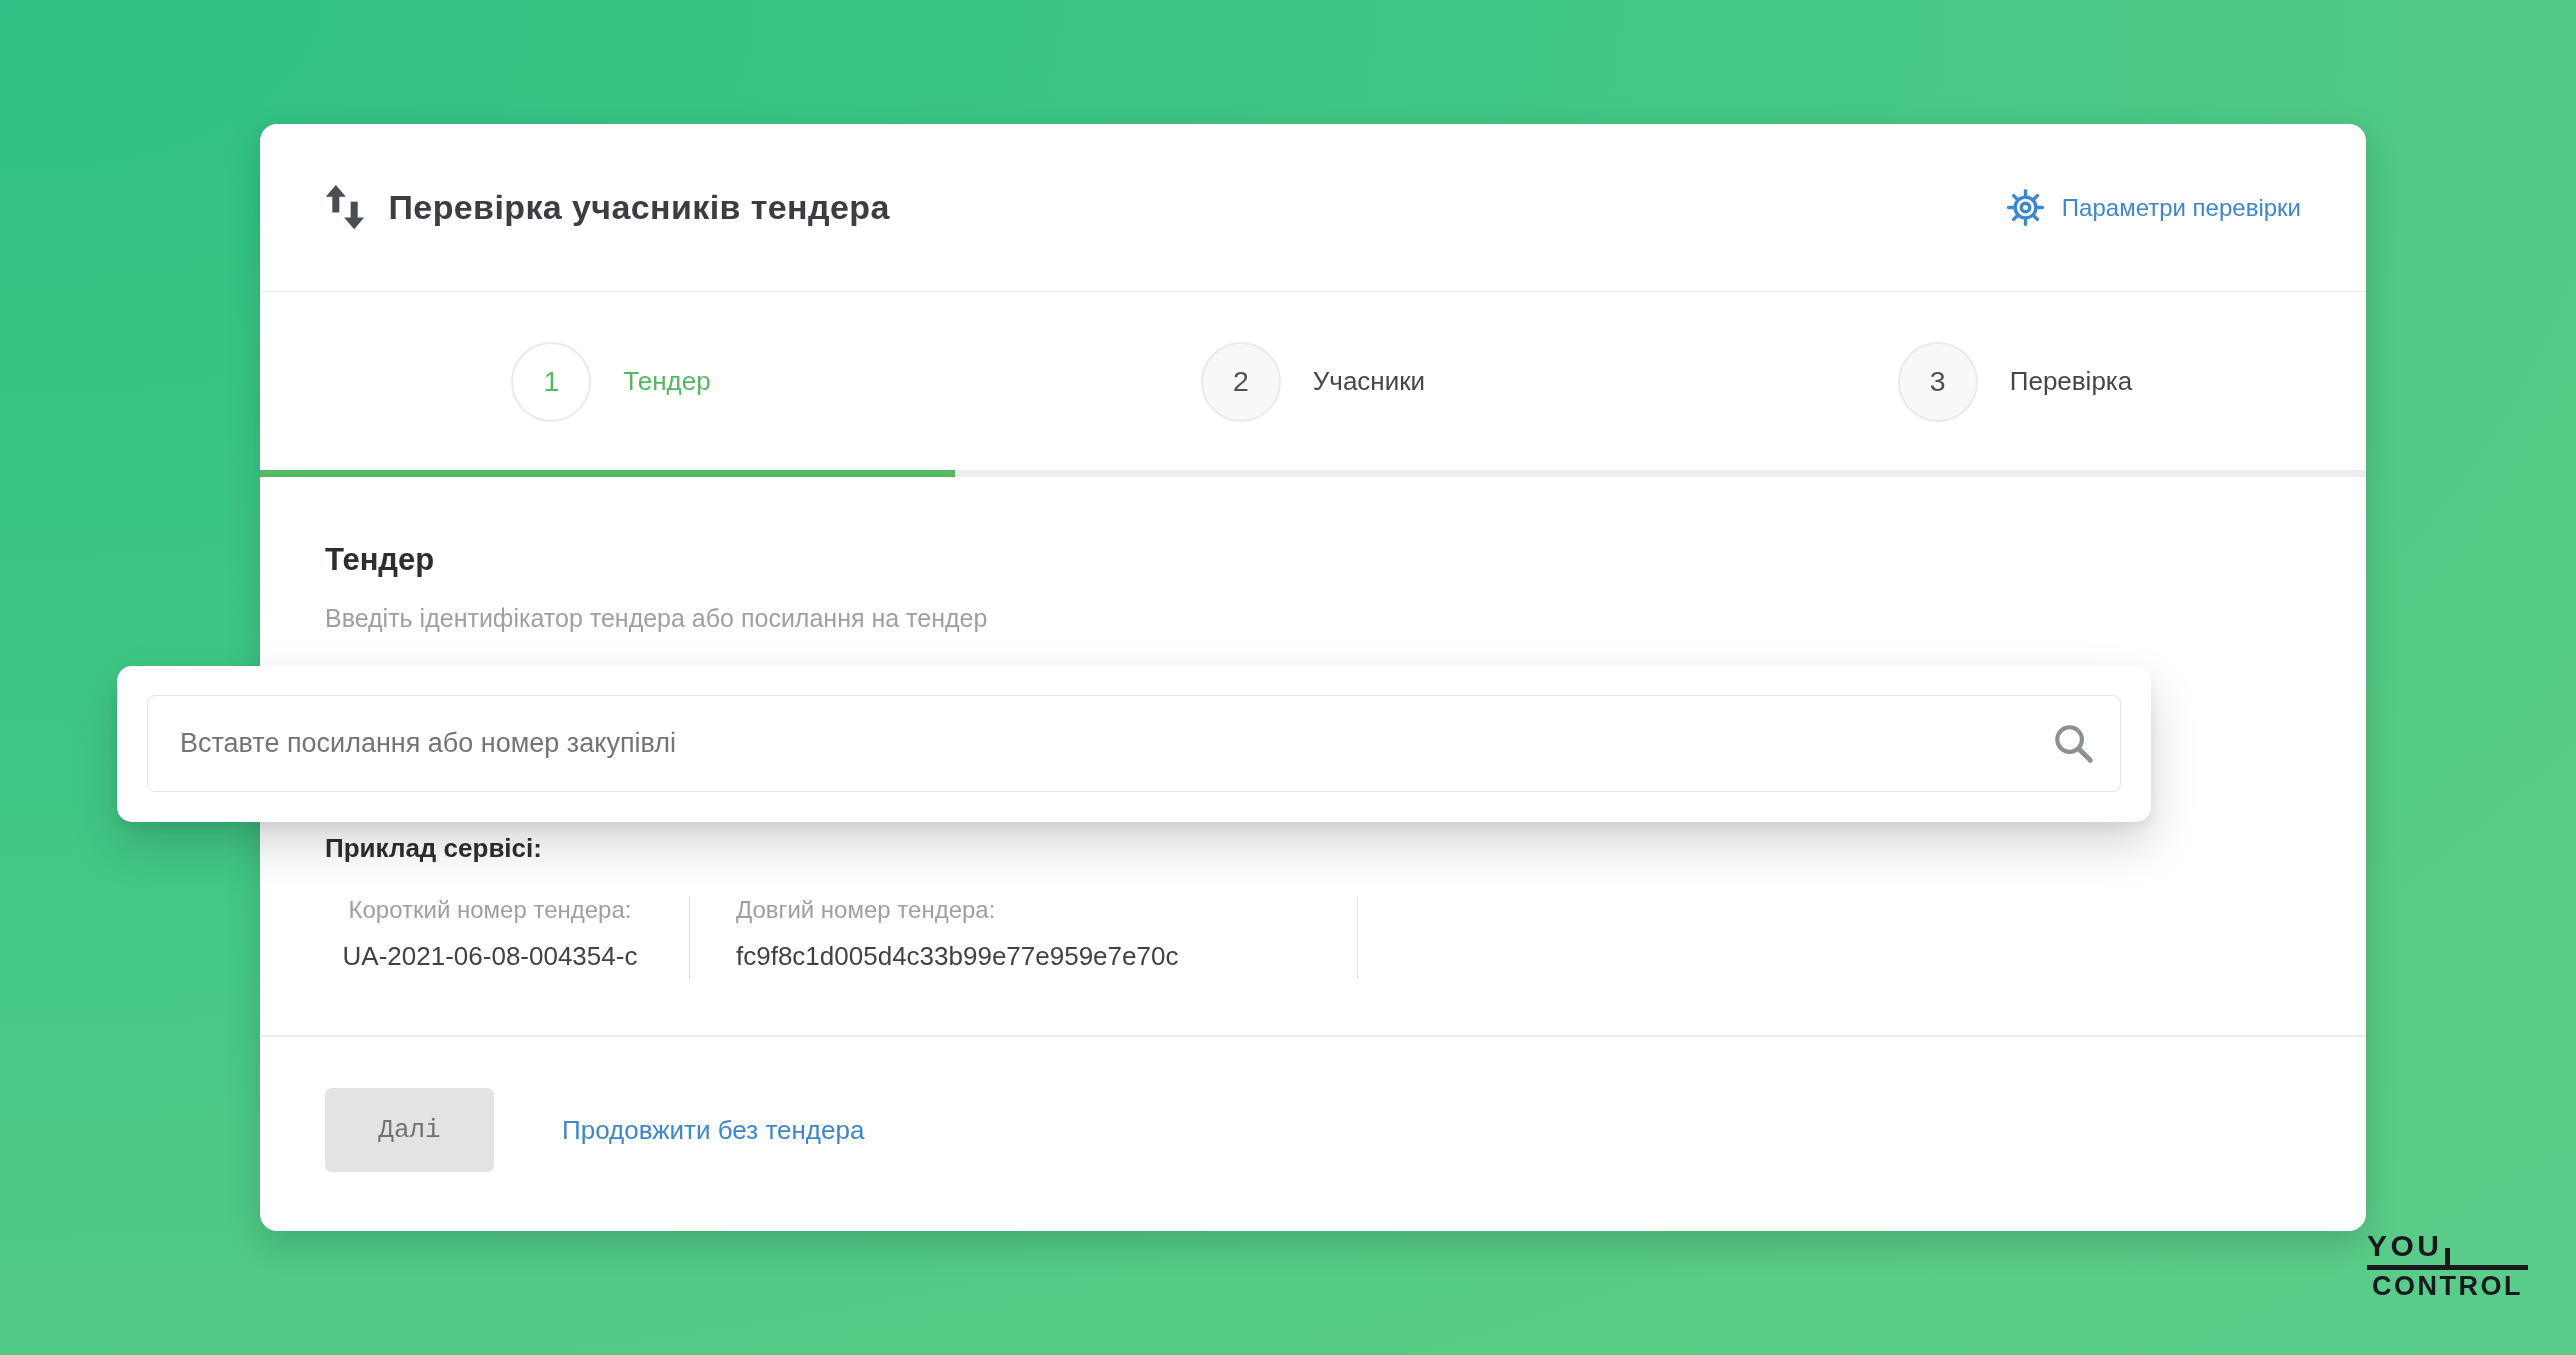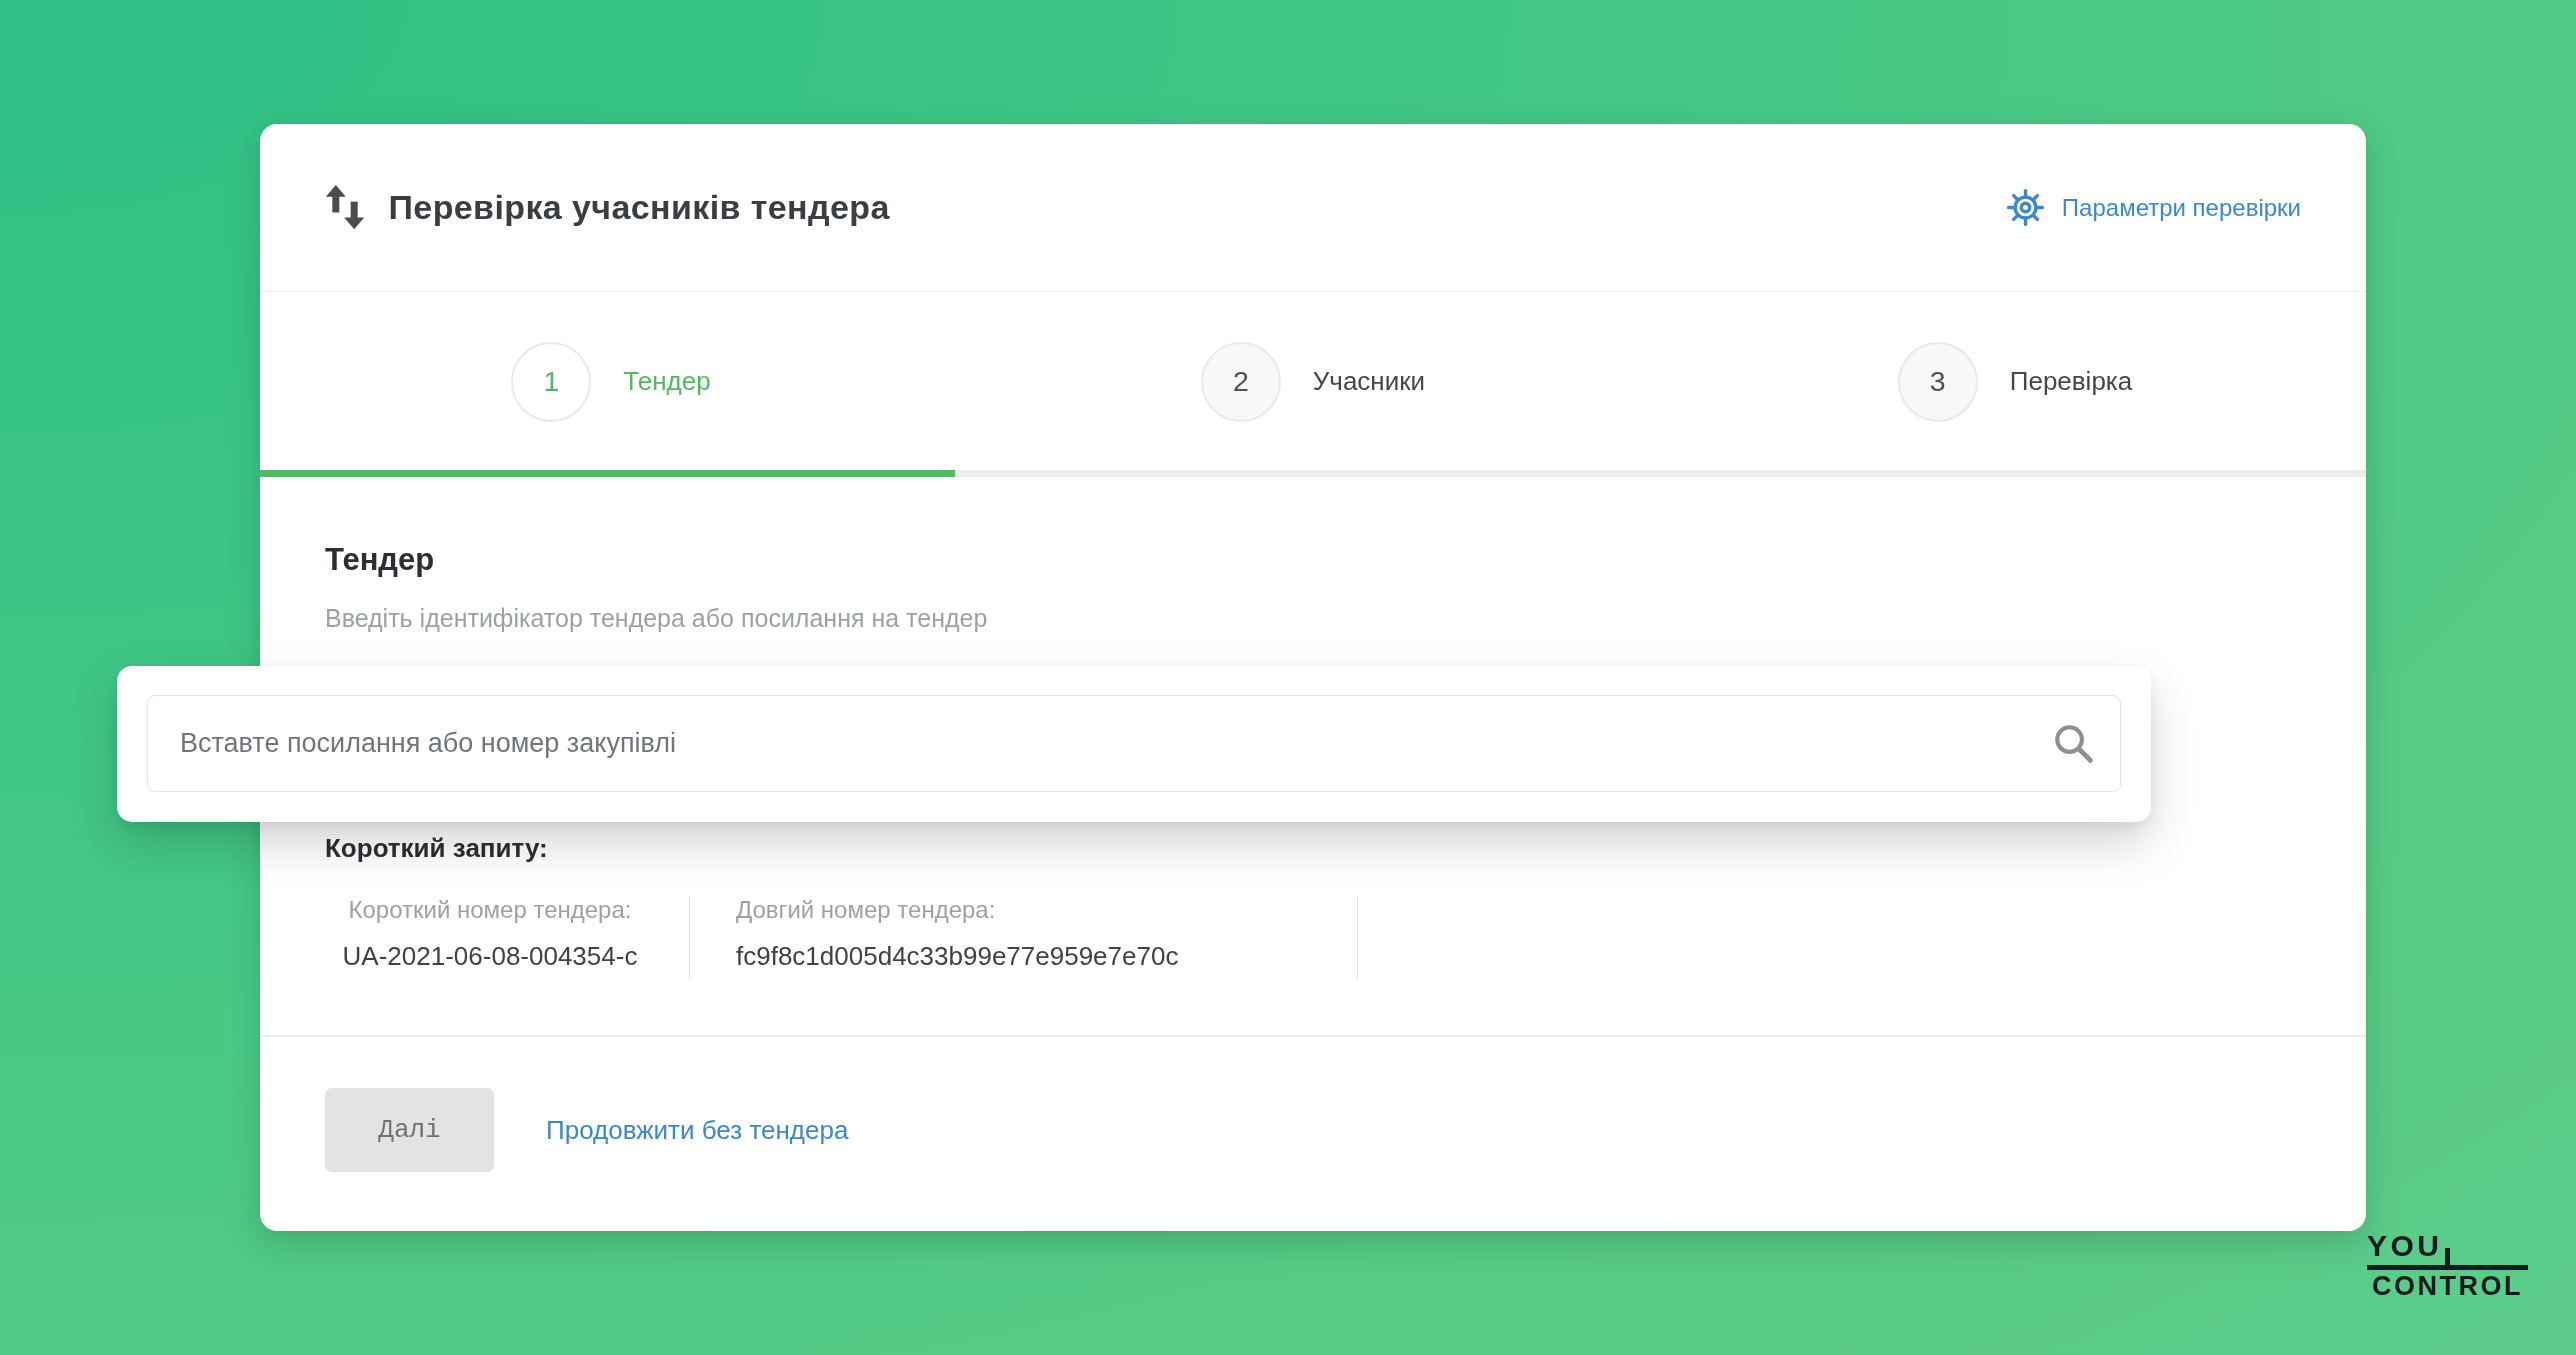--- a/index.html
+++ b/index.html
@@ -61,21 +61,21 @@
   .col-2{width:668px;border-right:1.7px solid #e2e2e2;padding-left:46px;padding-right:34px;
     padding-bottom:6.7px;}
   .col-3{flex:1;padding-left:47px;}
 
   
   .footer-divider{position:absolute;left:0;right:0;top:911px;height:1.7px;background:#ececec;}
   .card-footer{position:absolute;left:65px;top:964px;display:flex;align-items:center;gap:52px;}
   .next-button{width:169px;height:84px;border:none;border-radius:6.7px;background:#e3e3e3;
     color:#6e7276;font-size:26px;cursor:pointer;
     font-family:Liberation Mono, monospace;}
-  .skip-link{font-size:26px;color:#3d87cc;text-decoration:none;cursor:pointer;}
+  .skip-link{font-size:26px;color:#3d87cc;text-decoration:none;cursor:pointer;margin-left:16px;}
 
   
   .logo{position:absolute;left:2367px;top:1231px;width:161px;color:#16191d;}
   .logo .you{text-align:left;font-size:30px;font-weight:700;letter-spacing:3.4px;line-height:1;}
   .logo .bar{position:relative;height:5px;background:#16191d;margin-top:4.2px;}
   .logo .t-stem{position:absolute;left:calc(50% - 2.5px);top:-17px;width:5px;height:22px;
     background:#16191d;}
   .logo .control{text-align:center;font-size:27px;font-weight:700;letter-spacing:2.5px;
     line-height:1;margin-top:2.5px;}
 </style>
@@ -130,21 +130,21 @@
       </div>
       <div class="progress-track">
         <div class="progress-fill"></div>
       </div>
     </nav>
 
     <h2 class="section-heading">Тендер</h2>
     <p class="section-desc">Введіть ідентифікатор тендера або посилання на тендер</p>
 
     <div class="examples">
-      <h3>Короткий запиту:</h3>
+      <h3>Приклад сервісі:</h3>
       <div class="examples-row">
         <div class="example-col col-1">
           <div class="lbl">Короткий номер тендера:</div>
           <div class="val">UA-2021-06-08-004354-c</div>
         </div>
         <div class="example-col col-2">
           <div class="lbl">Довгий номер тендера:</div>
           <div class="val">fc9f8c1d005d4c33b99e77e959e7e70c</div>
         </div>
       </div>

